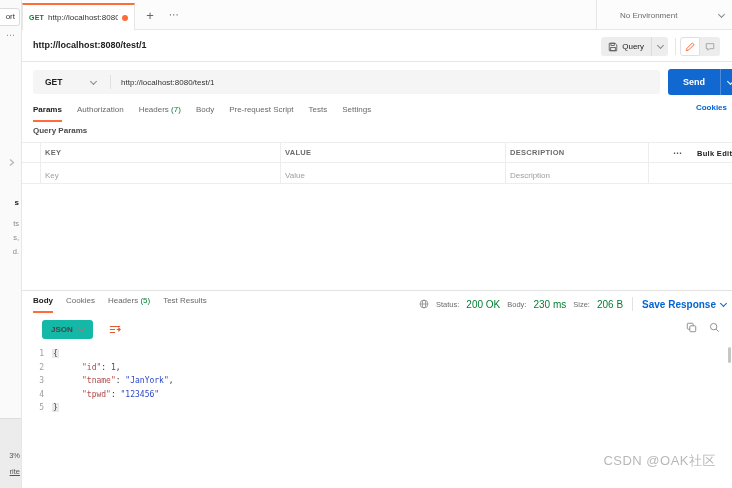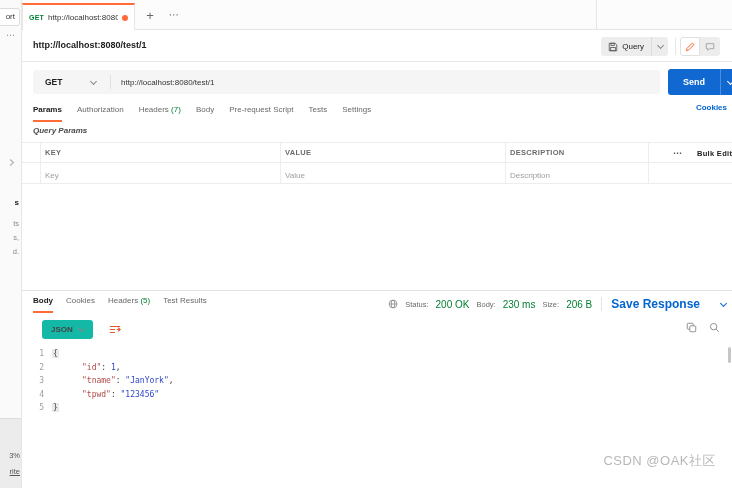--- a/index.html
+++ b/index.html
@@ -62,21 +62,21 @@
   .send-btn .s-chev { width:18px; display:flex; justify-content:center; }
 
   
   .rtabs { position:absolute; left:0; top:100px; right:0; height:22px; }
   .rtabs-inner { display:flex; gap:15px; padding-left:11px; height:22px; }
   .rtab { font-size:8px; color:#696969; line-height:20px; height:22px; white-space:nowrap; }
   .rtab.active { color:#212121; border-bottom:2px solid #ff6c37;font-weight:bold; }
   .cnt { color:#007f31; }
   .cookies-link { position:absolute; right:5px; top:3px; font-size:8px; font-weight:bold; color:#0265d2; }
 
-  .qp-title { position:absolute; left:11px; top:126px; font-size:8px; font-weight:bold; color:#4a4a4a;font-style:italic; }
+  .qp-title { position:absolute; left:11px; top:126px; font-size:8px; font-weight:bold; color:#4a4a4a; }
 
   
   .qp-table { position:absolute; left:0; top:142px; right:0; }
   .qp-row { display:grid; grid-template-columns:18px 240px 225px 143px auto; height:21px; }
   .qp-row.head { border-top:1px solid #ededed; border-bottom:1px solid #ededed; }
   .qp-row.body { border-bottom:1px solid #ededed; }
   .qp-cell { border-left:1px solid #ededed; padding-left:4px; line-height:20px; overflow:hidden; position:relative; }
   .qp-cell.first { border-left:none; }
   .qp-row.head .qp-cell { font-size:7.5px; font-weight:bold; color:#6b6b6b; letter-spacing:.3px; }
   .qp-input { border:none; outline:none; background:transparent; font-family:"Liberation Sans",sans-serif; font-size:8px; color:#333; width:95%; height:19px; }
@@ -84,21 +84,21 @@
   .qp-more { position:absolute; left:24px; top:0; font-size:9px; color:#555; letter-spacing:.5px; line-height:20px; }
   .qp-bulk { position:absolute; left:48px; top:0; font-size:7.5px; font-weight:bold; color:#212121; white-space:nowrap; line-height:21px; }
 
   
   .response { position:absolute; left:0; top:290px; right:0; height:198px; border-top:1px solid #e3e3e3; }
   .resp-tabs { position:absolute; left:0; top:0; right:0; height:26px; display:flex; gap:13px; padding-left:11px; }
   .resp-meta { position:absolute; right:0; top:0; height:26px; display:flex; align-items:center; gap:7px; padding-right:6px; }
   .meta-lbl { font-size:7.5px; color:#6b6b6b; }
   .meta-val { font-size:10px; color:#007f31; }
   .meta-div { width:1px; height:14px; background:#e3e3e3; margin:0 2px; }
-  .save-resp { font-size:12px; font-weight:bold; color:#0265d2; display:flex; align-items:center; gap:21px; }
+  .save-resp { font-size:10px; font-weight:bold; color:#0265d2; display:flex; align-items:center; gap:5px; }
 
   .view-row { position:absolute; left:11px; top:29px; right:0; height:21px; }
   .seg-group { display:inline-flex; background:#f3f3f3; border-radius:3px; height:19px; vertical-align:top; }
   .seg { font-size:8px; color:#555; line-height:19px; padding:0 9px; border-radius:3px; white-space:nowrap; }
   .seg.active { background:#e0e0e0; color:#212121; }
   .json-btn { display:inline-flex; align-items:center; gap:6px; background:#14b8a6; border-radius:3px; height:19px; padding:0 9px; font-size:8px; font-weight:bold; color:#444; margin-left:9px; vertical-align:top; }
   .beautify-btn { display:inline-flex; align-items:center; justify-content:center; width:20px; height:19px; margin-left:8px; vertical-align:top; }
   .view-icons { position:absolute; right:12px; top:2px; display:flex; gap:12px; }
 
   
@@ -143,20 +143,24 @@
 
   <div class="tabbar">
     <div class="req-tab">
       <span class="m">GET</span>
       <span class="u">http://localhost:8080/t</span>
       <span class="dot"></span>
     </div>
     <div class="tab-plus">+</div>
     <div class="tab-more">⋯</div>
     <div class="env-div"></div>
+    <div class="env">
+      <span class="lbl">No Environment</span>
+      <span class="chev"></span>
+    </div>
   </div>
 
   <div class="title-row">
     <div class="req-title">http://localhost:8080/test/1</div>
     <div class="save-btn">
       <span class="seg1">
         <span>
           <svg width="10" height="10" viewBox="0 0 12 12">
               <path d="M1.5 1.5 h7 l2 2 v7 h-9 z" fill="none" stroke="#555" stroke-width="1"></path>
               <rect x="3.5" y="1.5" width="4" height="2.6" fill="none" stroke="#555" stroke-width="1"></rect>

